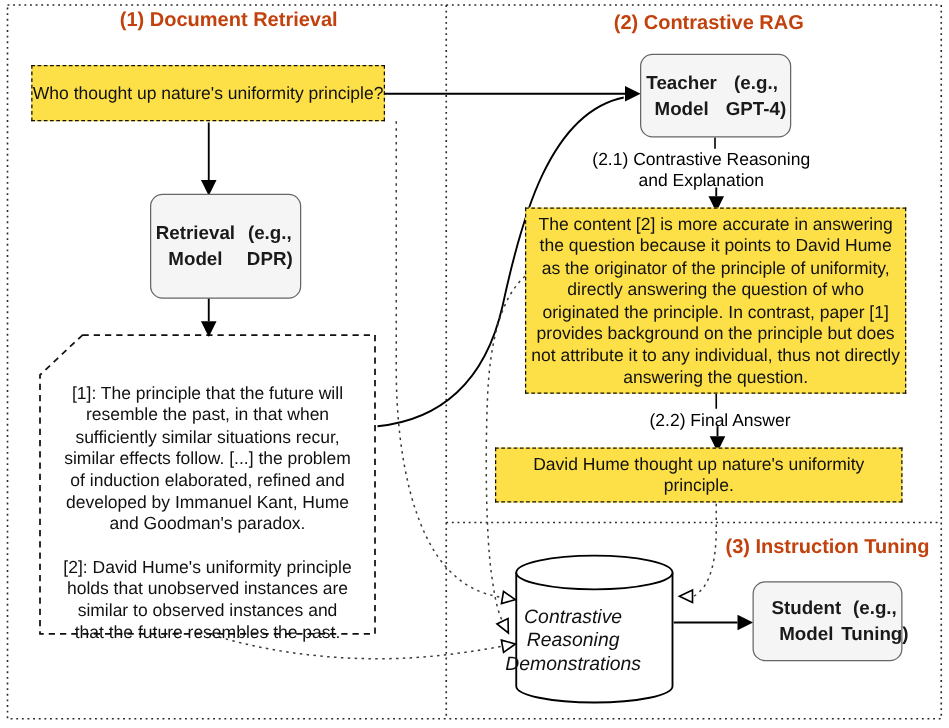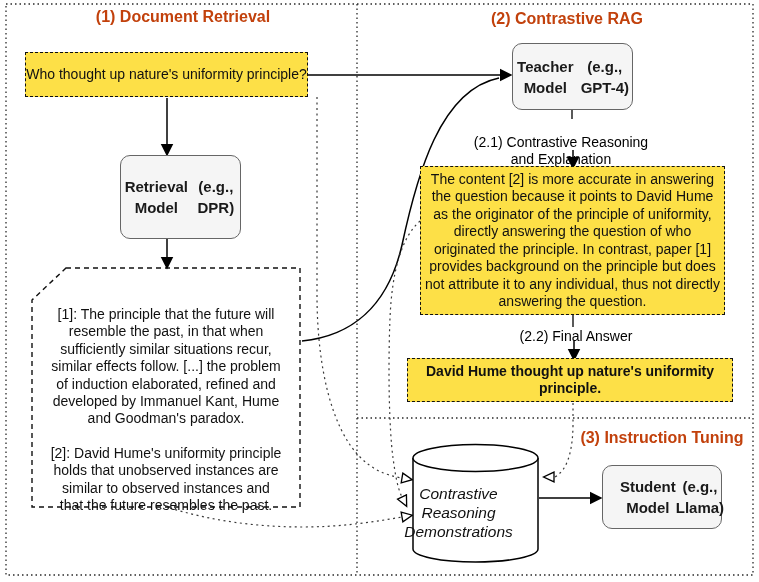--- a/index.html
+++ b/index.html
@@ -84,32 +84,32 @@
   <div class="abs doc-text" style="left:38px;top:294px;width:256px;">
     <p>[1]: The principle that the future will resemble the past, in that when sufficiently similar situations recur, similar effects follow. [...] the problem of induction elaborated, refined and developed by Immanuel Kant, Hume and Goodman's paradox.</p>
     <p>[2]: David Hume's uniformity principle holds that unobserved instances are similar to observed instances and that the future resembles the past.</p>
   </div>
 
   <div class="abs model-box" style="left:512px;top:43px;width:121px;height:67px;box-sizing:border-box;">
     <span>Teacher Model</span>
     <span>(e.g., GPT-4)</span>
   </div>
 
-  <div class="abs edge-label" style="left:461px;top:134px;width:200px;">(2.1) Contrastive Reasoning and Explanation</div>
+  <div class="abs edge-label" style="left:461px;top:119px;width:200px;">(2.1) Contrastive Reasoning and Explanation</div>
 
   <div class="abs dashed-box" style="left:420px;top:166px;width:305px;height:149px;box-sizing:border-box;padding:2px;">
     <span>The content [2] is more accurate in answering the question because it points to David Hume as the originator of the principle of uniformity, directly answering the question of who originated the principle. In contrast, paper [1] provides background on the principle but does not attribute it to any individual, thus not directly answering the question.</span>
   </div>
 
   <div class="abs edge-label" style="left:476px;top:328px;width:200px;">(2.2) Final Answer</div>
 
-  <div class="abs dashed-box" style="left:407px;top:358px;width:326px;height:44px;box-sizing:border-box;font-weight:bold;">
+  <div class="abs dashed-box" style="left:396px;top:358px;width:326px;height:44px;box-sizing:border-box;">
     <span>David Hume thought up nature's uniformity principle.</span>
   </div>
 
   <div class="abs cyl-text" style="left:388px;top:484px;width:141px;font-style:italic;">Contrastive Reasoning Demonstrations</div>
 
   <div class="abs model-box" style="left:602px;top:465px;width:120px;height:64px;box-sizing:border-box;padding-left:20px;">
     <span>Student Model</span>
-    <span>(e.g., Llama)</span>
+    <span>(e.g., Tuning)</span>
   </div>
 
 </div>
 
 </body></html>

